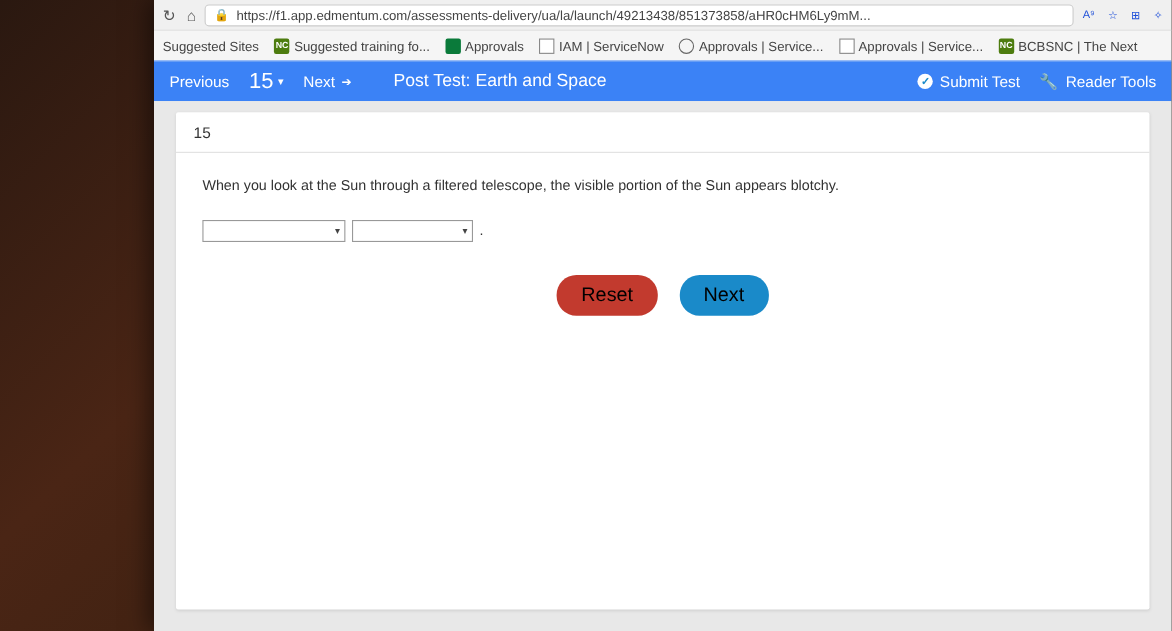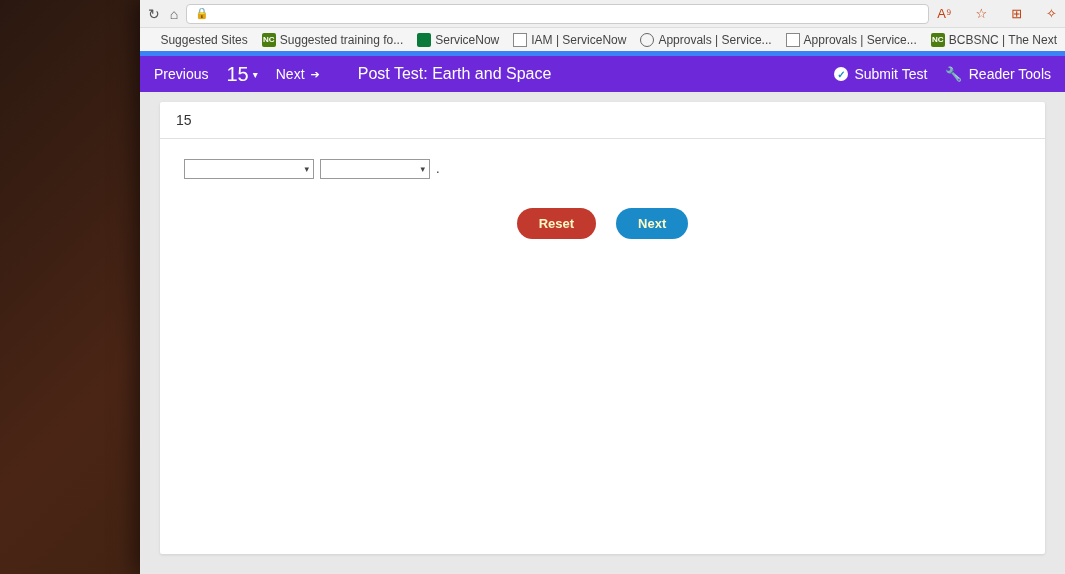--- a/index.html
+++ b/index.html
@@ -20,37 +20,36 @@
 .browser-chrome {
   height: 28px; background: #f0f0f0; display: flex; align-items: center;
   padding: 0 8px; gap: 8px; border-bottom: 1px solid #ddd;
 }
 .nav-icons { display: flex; gap: 10px; color: #555; font-size: 14px; }
 .url-bar {
   flex: 1; height: 20px; background: #fff; border: 1px solid #ccc; border-radius: 4px;
   display: flex; align-items: center; padding: 0 8px; gap: 6px; font-size: 12px; color: #444;
 }
 .lock-icon { font-size: 11px; color: #666; }
-.right-icons { display: flex; gap: 24px; color: #c2410c; font-size: 13px; }
+.right-icons { display: flex; gap: 12px; color: #1d4ed8; font-size: 10px; }
 
 .bookmarks-bar {
   height: 28px; background: #f5f5f5; display: flex; align-items: center;
   padding: 0 8px; gap: 14px; font-size: 12px; color: #444;
-  border-bottom: 5px solid #3b82f6;
-  justify-content: flex-end;
+  border-bottom: 1px solid #3b82f6;
 }
 .bookmark-item { display: flex; align-items: center; gap: 4px; cursor: pointer; white-space: nowrap; }
 .bookmark-icon { width: 14px; height: 14px; display: inline-flex; align-items: center; justify-content: center; font-size: 11px; }
 .bi-green { background: #0a7a3a; color: #fff; border-radius: 2px; }
 .bi-page { border: 1px solid #888; background: #fff; }
 .bi-circle { border: 1.5px solid #666; border-radius: 50%; }
 .bi-blue { background: #4d7c0f; color: #fff; border-radius: 2px; font-size: 8px; font-weight: bold; }
 
 .app-bar {
-  height: 36px; background: #6d28d9; color: #fff; display: flex; align-items: center;
+  height: 36px; background: #3b82f6; color: #fff; display: flex; align-items: center;
   padding: 0 14px; gap: 18px; font-size: 14px;
 }
 .prev-btn, .next-btn { cursor: pointer; display: flex; align-items: center; gap: 6px; }
 .q-number { font-size: 20px; font-weight: 500; display: flex; align-items: center; gap: 4px; }
 .chevron { font-size: 10px; }
 .test-title { font-size: 16px; font-weight: 500; margin-left: 20px; }
 .spacer { flex: 1; }
 .submit-btn { display: flex; align-items: center; gap: 6px; cursor: pointer; }
 .check-icon { width: 14px; height: 14px; background: #fff; color: #1a8ac9; border-radius: 50%; display: inline-flex; align-items: center; justify-content: center; font-size: 10px; font-weight: bold; }
 .reader-btn { display: flex; align-items: center; gap: 6px; cursor: pointer; }
@@ -76,58 +75,59 @@
   display: inline-flex; align-items: center; justify-content: flex-end; padding: 0 4px;
   font-size: 11px; color: #444; cursor: pointer;
 }
 .dropdown.small { min-width: 110px; }
 .dd-arrow { font-size: 9px; }
 
 .action-row {
   display: flex; justify-content: center; gap: 20px; margin-top: 28px;
 }
 .pill-btn {
-  padding: 8px 22px; border-radius: 18px; color: #fef9c3; font-size: 13px;
-  font-weight: 700; cursor: pointer; border: none;
+  padding: 8px 22px; border-radius: 18px; color: #000000; font-size: 18px;
+  font-weight: 400; cursor: pointer; border: none;
 }
 .reset-btn { background: #c23a2e; }
 .next-pill { background: #1a8ac9; }
 </style>
 </head>
 <body>
 
 <div class="background-photo"></div>
 
 <div class="browser-window">
 
   <div class="browser-chrome">
     <div class="nav-icons">
       <span>↻</span>
       <span>⌂</span>
     </div>
     <div class="url-bar">
       <span class="lock-icon">🔒</span>
+      <span>https://f1.app.edmentum.com/assessments-delivery/ua/la/launch/49213438/851373858/aHR0cHM6Ly9mM...</span>
     </div>
     <div class="right-icons">
       <span>A⁹</span>
       <span>☆</span>
       <span>⊞</span>
       <span>✧</span>
     </div>
   </div>
 
   <div class="bookmarks-bar">
     <span>Suggested Sites</span>
     <span class="bookmark-item">
       <span class="bookmark-icon bi-blue">NC</span>
       <span>Suggested training fo...</span>
     </span>
     <span class="bookmark-item">
       <span class="bookmark-icon bi-green"></span>
-      <span>ServiceNow</span>
+      <span>Approvals</span>
     </span>
     <span class="bookmark-item">
       <span class="bookmark-icon bi-page"></span>
       <span>IAM | ServiceNow</span>
     </span>
     <span class="bookmark-item">
       <span class="bookmark-icon bi-circle"></span>
       <span>Approvals | Service...</span>
     </span>
     <span class="bookmark-item">
@@ -161,20 +161,21 @@
     <span class="reader-btn">
       <span>🔧</span>
       <span>Reader Tools</span>
     </span>
   </div>
 
   <div class="content-area">
     <div class="content-card">
       <div class="q-header">15</div>
       <div class="q-body">
+        <div class="passage">When you look at the Sun through a filtered telescope, the visible portion of the Sun appears blotchy.</div>
         <div class="sentence-line">
           <span class="dropdown">
             <span class="dd-arrow">▾</span>
           </span>
           <span class="dropdown small">
             <span class="dd-arrow">▾</span>
           </span>
           <span>.</span>
         </div>
         <div class="action-row">

